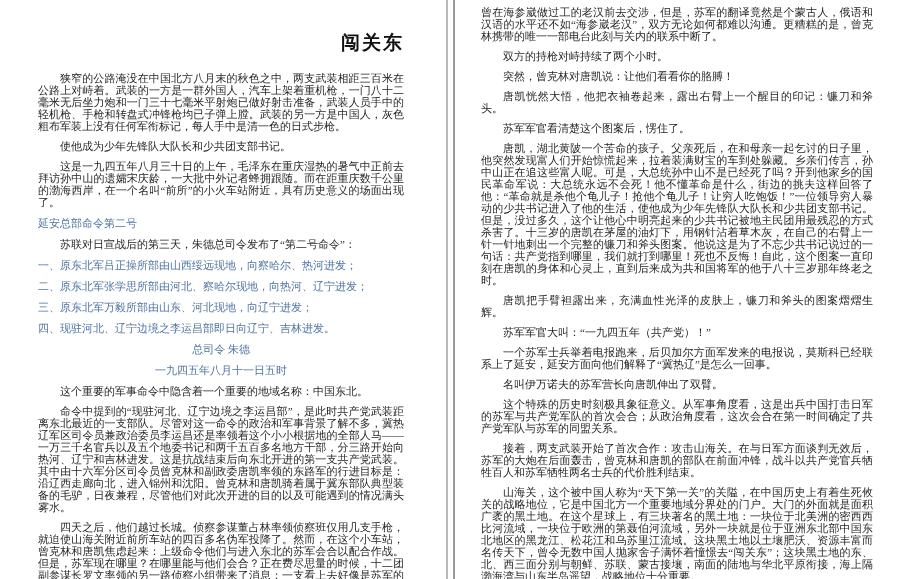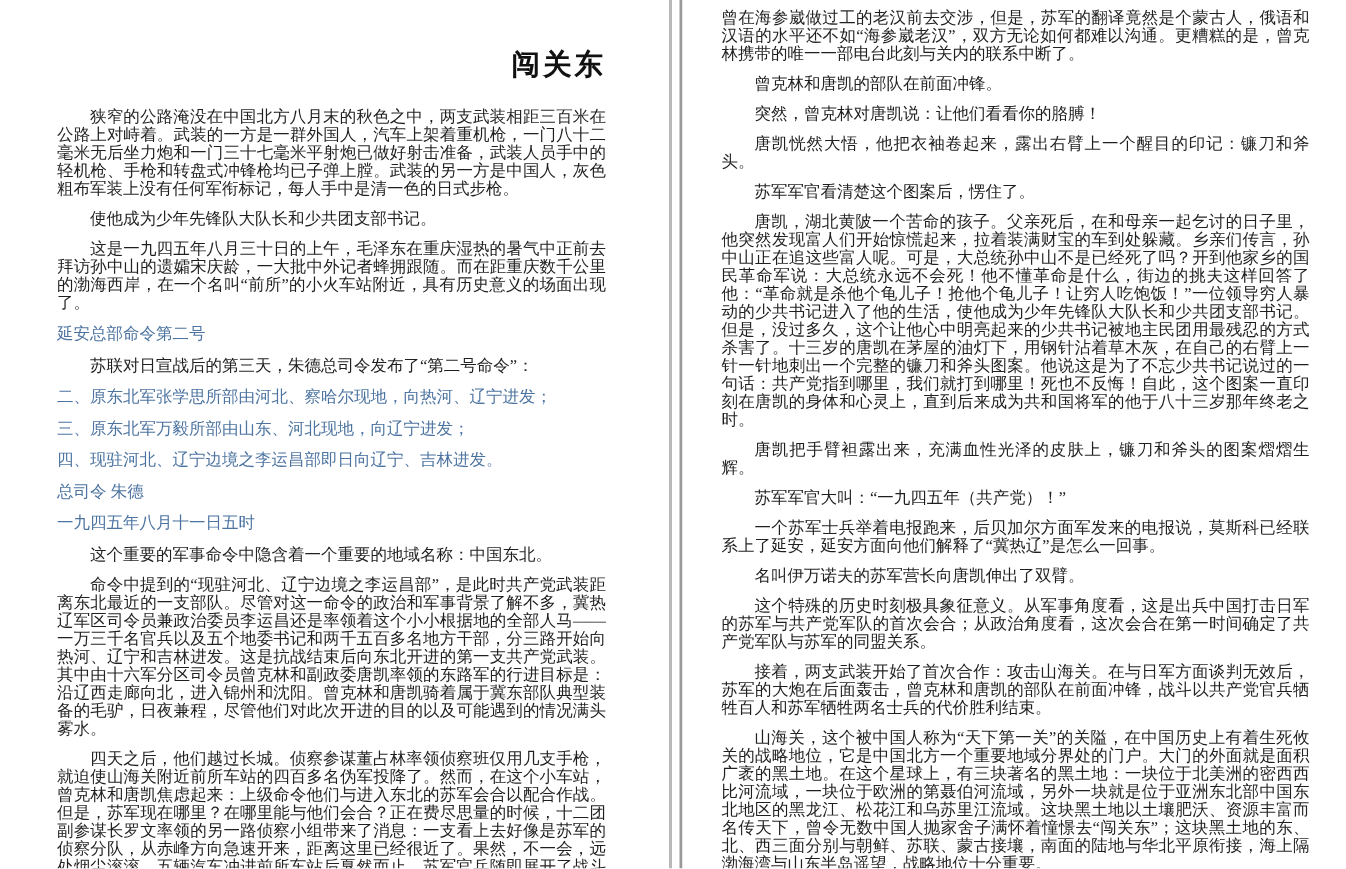--- a/index.html
+++ b/index.html
@@ -40,51 +40,52 @@
   }
   p.para {
     font-size: 11px;
     line-height: 12px;
     text-align: justify;
     margin: 8px 0;
     color: var(--ink);
   }
   p.indent { text-indent: 2em; }
   p.blue { color: var(--accent); margin: 9px 0; }
-  p.alignright { text-align: left; text-indent: 0; }
+  p.alignright { text-align: center; text-indent: 0; }
   p.first { margin-top: 0; }
 </style>
 </head>
 <body>
 
 <div class="spread">
 
   <div class="page page-left">
     <h1 class="chapter-title">闯关东</h1>
     <p class="para indent first">狭窄的公路淹没在中国北方八月末的秋色之中，两支武装相距三百米在公路上对峙着。武装的一方是一群外国人，汽车上架着重机枪，一门八十二毫米无后坐力炮和一门三十七毫米平射炮已做好射击准备，武装人员手中的轻机枪、手枪和转盘式冲锋枪均已子弹上膛。武装的另一方是中国人，灰色粗布军装上没有任何军衔标记，每人手中是清一色的日式步枪。</p>
     <p class="para indent">使他成为少年先锋队大队长和少共团支部书记。</p>
     <p class="para indent">这是一九四五年八月三十日的上午，毛泽东在重庆湿热的暑气中正前去拜访孙中山的遗孀宋庆龄，一大批中外记者蜂拥跟随。而在距重庆数千公里的渤海西岸，在一个名叫“前所”的小火车站附近，具有历史意义的场面出现了。</p>
     <p class="para blue">延安总部命令第二号</p>
     <p class="para indent">苏联对日宣战后的第三天，朱德总司令发布了“第二号命令”：</p>
+    <p class="para blue">一、原东北军吕正操所部由山西绥远现地，向察哈尔、热河进发；</p>
     <p class="para blue">二、原东北军张学思所部由河北、察哈尔现地，向热河、辽宁进发；</p>
     <p class="para blue">三、原东北军万毅所部由山东、河北现地，向辽宁进发；</p>
     <p class="para blue">四、现驻河北、辽宁边境之李运昌部即日向辽宁、吉林进发。</p>
     <p class="para blue alignright">总司令 朱德</p>
     <p class="para blue alignright">一九四五年八月十一日五时</p>
     <p class="para indent">这个重要的军事命令中隐含着一个重要的地域名称：中国东北。</p>
     <p class="para indent">命令中提到的“现驻河北、辽宁边境之李运昌部”，是此时共产党武装距离东北最近的一支部队。尽管对这一命令的政治和军事背景了解不多，冀热辽军区司令员兼政治委员李运昌还是率领着这个小小根据地的全部人马——一万三千名官兵以及五个地委书记和两千五百多名地方干部，分三路开始向热河、辽宁和吉林进发。这是抗战结束后向东北开进的第一支共产党武装。其中由十六军分区司令员曾克林和副政委唐凯率领的东路军的行进目标是：沿辽西走廊向北，进入锦州和沈阳。曾克林和唐凯骑着属于冀东部队典型装备的毛驴，日夜兼程，尽管他们对此次开进的目的以及可能遇到的情况满头雾水。</p>
     <p class="para indent">四天之后，他们越过长城。侦察参谋董占林率领侦察班仅用几支手枪，就迫使山海关附近前所车站的四百多名伪军投降了。然而，在这个小车站，曾克林和唐凯焦虑起来：上级命令他们与进入东北的苏军会合以配合作战。但是，苏军现在哪里？在哪里能与他们会合？正在费尽思量的时候，十二团副参谋长罗文率领的另一路侦察小组带来了消息：一支看上去好像是苏军的侦察分队，从赤峰方向急速开来，距离这里已经很近了。果然，不一会，远处烟尘滚滚，五辆汽车冲进前所车站后戛然而止，苏军官兵随即展开了战斗队形。</p>
 
   </div>
 
   <div class="page-divider"></div>
 
   <div class="page page-right">
     <p class="para first">曾在海参崴做过工的老汉前去交涉，但是，苏军的翻译竟然是个蒙古人，俄语和汉语的水平还不如“海参崴老汉”，双方无论如何都难以沟通。更糟糕的是，曾克林携带的唯一一部电台此刻与关内的联系中断了。</p>
-    <p class="para indent">曾克林和唐凯的部队在前面冲锋。</p>
+    <p class="para indent">双方的持枪对峙持续了两个小时。</p>
     <p class="para indent">突然，曾克林对唐凯说：让他们看看你的胳膊！</p>
     <p class="para indent">唐凯恍然大悟，他把衣袖卷起来，露出右臂上一个醒目的印记：镰刀和斧头。</p>
     <p class="para indent">苏军军官看清楚这个图案后，愣住了。</p>
     <p class="para indent">唐凯，湖北黄陂一个苦命的孩子。父亲死后，在和母亲一起乞讨的日子里，他突然发现富人们开始惊慌起来，拉着装满财宝的车到处躲藏。乡亲们传言，孙中山正在追这些富人呢。可是，大总统孙中山不是已经死了吗？开到他家乡的国民革命军说：大总统永远不会死！他不懂革命是什么，街边的挑夫这样回答了他：“革命就是杀他个龟儿子！抢他个龟儿子！让穷人吃饱饭！”一位领导穷人暴动的少共书记进入了他的生活，使他成为少年先锋队大队长和少共团支部书记。但是，没过多久，这个让他心中明亮起来的少共书记被地主民团用最残忍的方式杀害了。十三岁的唐凯在茅屋的油灯下，用钢针沾着草木灰，在自己的右臂上一针一针地刺出一个完整的镰刀和斧头图案。他说这是为了不忘少共书记说过的一句话：共产党指到哪里，我们就打到哪里！死也不反悔！自此，这个图案一直印刻在唐凯的身体和心灵上，直到后来成为共和国将军的他于八十三岁那年终老之时。</p>
     <p class="para indent">唐凯把手臂袒露出来，充满血性光泽的皮肤上，镰刀和斧头的图案熠熠生辉。</p>
     <p class="para indent">苏军军官大叫：“一九四五年（共产党）！”</p>
     <p class="para indent">一个苏军士兵举着电报跑来，后贝加尔方面军发来的电报说，莫斯科已经联系上了延安，延安方面向他们解释了“冀热辽”是怎么一回事。</p>
     <p class="para indent">名叫伊万诺夫的苏军营长向唐凯伸出了双臂。</p>
     <p class="para indent">这个特殊的历史时刻极具象征意义。从军事角度看，这是出兵中国打击日军的苏军与共产党军队的首次会合；从政治角度看，这次会合在第一时间确定了共产党军队与苏军的同盟关系。</p>
     <p class="para indent">接着，两支武装开始了首次合作：攻击山海关。在与日军方面谈判无效后，苏军的大炮在后面轰击，曾克林和唐凯的部队在前面冲锋，战斗以共产党官兵牺牲百人和苏军牺牲两名士兵的代价胜利结束。</p>

